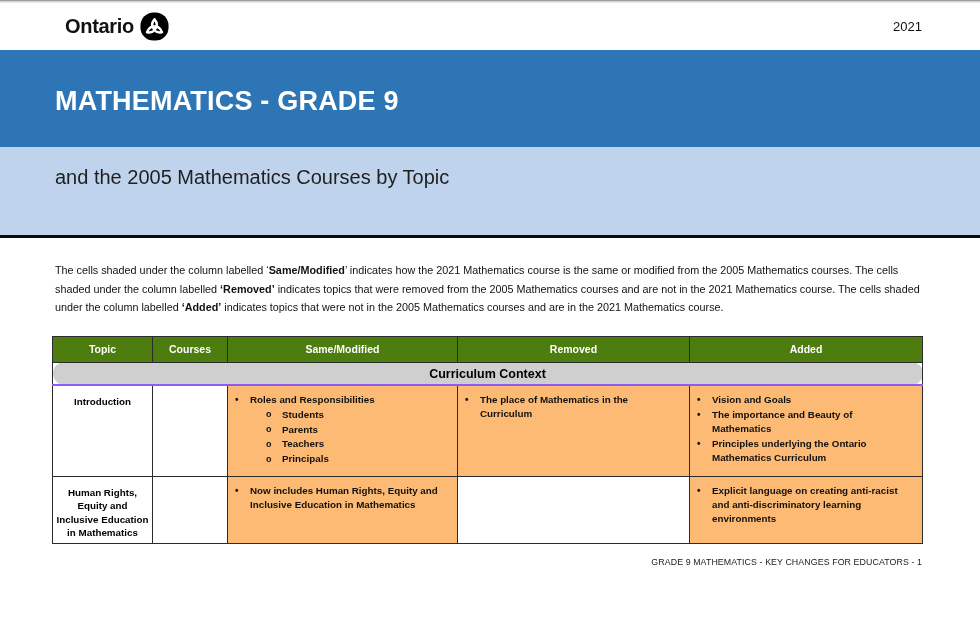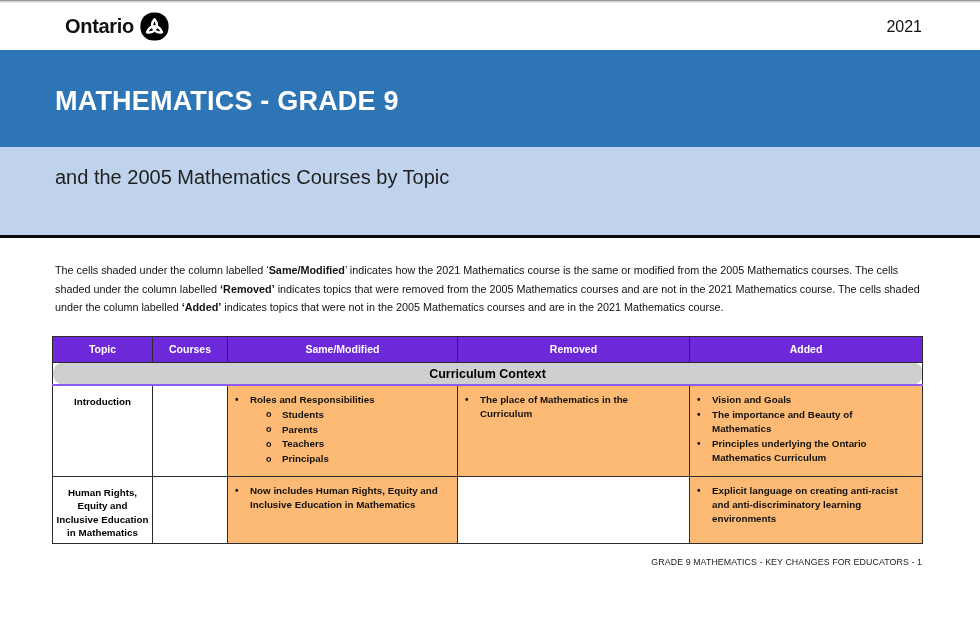--- a/index.html
+++ b/index.html
@@ -9,21 +9,21 @@
   
   .top-strip { height:3px; background:linear-gradient(#c9c9c9,#f2f2f2);
                border-top:1px solid #9a9a9a; }
 
   
   .doc-header { height:47px; display:flex; align-items:center;
                 justify-content:space-between; padding:0 58px 0 65px; background:#fff; }
   .logo-wrap { display:flex; align-items:center; gap:6px; }
   .logo-text { font-size:20px; font-weight:700; letter-spacing:-0.3px; color:#111; }
   .logo-mark svg { display:block; }
-  .year { font-size:16px; color:#111; }
+  .year { font-size:13px; color:#111; }
 
   
   .banner { height:97px; background:#2E75B6; padding:36px 0 0 55px; }
   .banner h1 { color:#fff; font-size:27px; font-weight:700; letter-spacing:0.2px; }
 
   
   .band { height:88px; background:#BFD3EC; padding:15px 0 0 55px; }
   .band .sub-line { font-size:20px; color:#1f1f1f; line-height:30px; }
 
   .rule { height:3px; background:#0b0b0b; }
@@ -33,21 +33,21 @@
            color:#111; text-align:left; }
   .intro b { font-weight:700; }
 
   
   table.cmp { border-collapse:collapse; table-layout:fixed; width:870px;
               margin:19px 0 0 52px; border:1.5px solid #000; }
   col.c-topic{width:100px;} col.c-courses{width:75px;} col.c-same{width:230px;}
   col.c-removed{width:232px;} col.c-added{width:233px;}
 
   th, td { border:1px solid #2b2b2b; vertical-align:top; }
-  thead th { background:#6d28d9; color:#fff; font-size:10.5px; font-weight:700;
+  thead th { background:#4d7c0f; color:#fff; font-size:10.5px; font-weight:700;
              height:26px; text-align:center; vertical-align:middle;margin-left:13px; }
   td.section { background:#CFCFCF; height:23px; text-align:center;
                vertical-align:middle; font-size:12.5px; font-weight:700; color:#000;
                border-bottom:2px solid #8b5cf6;border-radius:15px; }
   tr.r0 td { height:91px; }
   tr.r1 td { height:67px;margin-left:30px; }
   td.topic { font-size:9.8px; font-weight:700; text-align:center;
              padding:9px 3px 0 3px; line-height:13.5px; background:#fff; color:#000; }
   td.courses { background:#fff; }
   td.shaded { background:#fdba74;font-weight:bold; }

